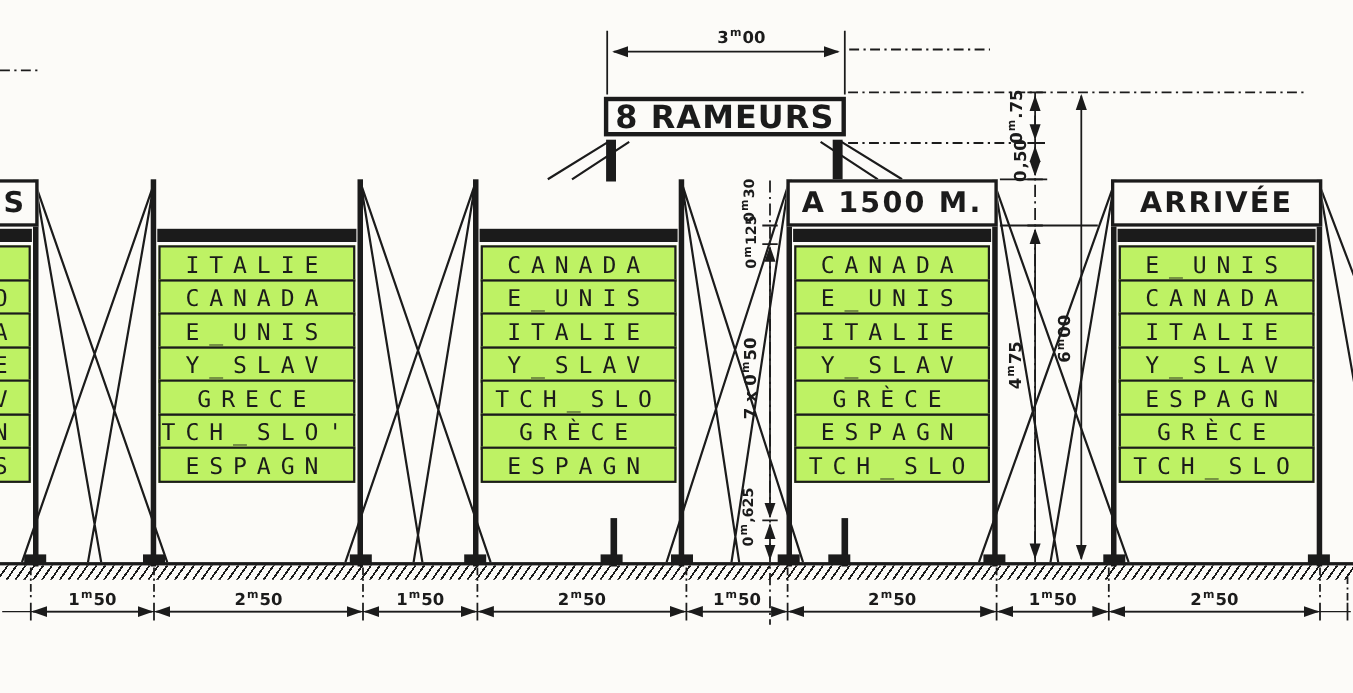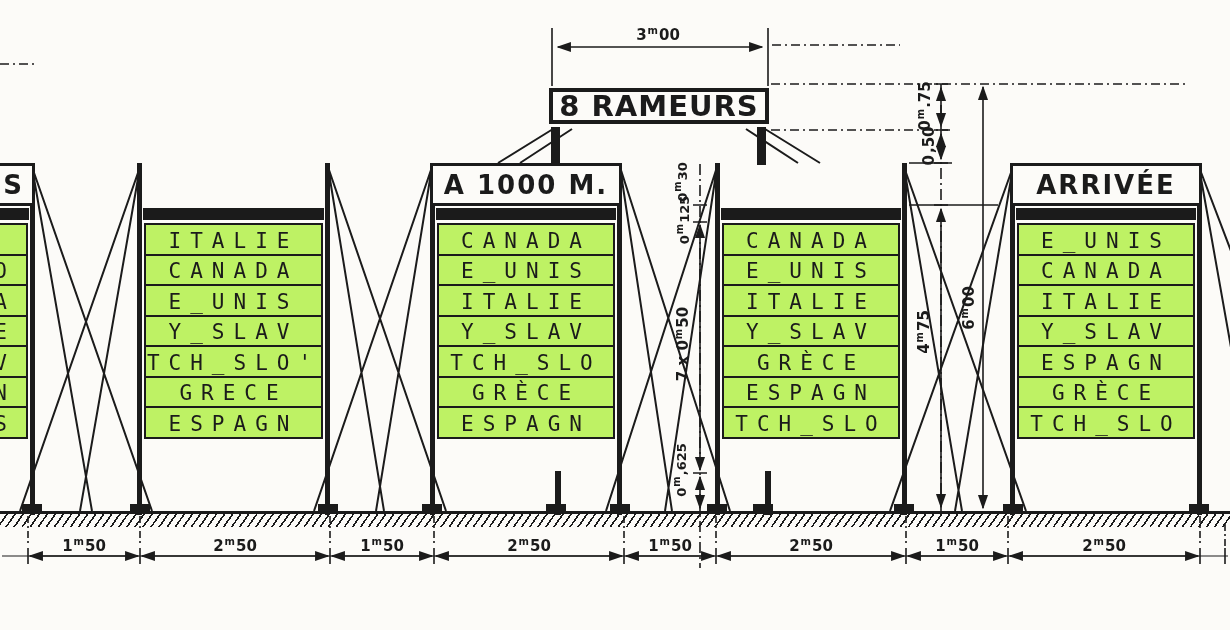--- a/index.html
+++ b/index.html
@@ -145,42 +145,42 @@
     </div>
   </div>
 
   <div class="board" style="left:137px;width:193px;">
     <div class="band"></div>
     <div class="rows">
       <div class="row">ITALIE</div>
       <div class="row">CANADA</div>
       <div class="row">E_UNIS</div>
       <div class="row">Y_SLAV</div>
+      <div class="row">GRECE</div>
       <div class="row">TCH_SLO'</div>
-      <div class="row">GRECE</div>
       <div class="row">ESPAGN</div>
     </div>
   </div>
 
   <div class="board" style="left:430px;width:192px;">
-    <div class="hdr">A 1000 M.</div>
     <div class="band"></div>
     <div class="rows">
       <div class="row">CANADA</div>
       <div class="row">E_UNIS</div>
       <div class="row">ITALIE</div>
       <div class="row">Y_SLAV</div>
       <div class="row">TCH_SLO</div>
       <div class="row">GRÈCE</div>
       <div class="row">ESPAGN</div>
     </div>
     <div class="leg-mid" style="left:120px;"></div>
   </div>
 
   <div class="board" style="left:715px;width:192px;">
+    <div class="hdr">A 1500 M.</div>
     <div class="band"></div>
     <div class="rows">
       <div class="row">CANADA</div>
       <div class="row">E_UNIS</div>
       <div class="row">ITALIE</div>
       <div class="row">Y_SLAV</div>
       <div class="row">GRÈCE</div>
       <div class="row">ESPAGN</div>
       <div class="row">TCH_SLO</div>
     </div>
@@ -209,21 +209,21 @@
   <div class="foot" style="left:318px;"></div>
   <div class="foot" style="left:422px;"></div>
   <div class="foot" style="left:546px;"></div>
   <div class="foot" style="left:610px;"></div>
   <div class="foot" style="left:707px;"></div>
   <div class="foot" style="left:753px;"></div>
   <div class="foot" style="left:894px;"></div>
   <div class="foot" style="left:1003px;"></div>
   <div class="foot" style="left:1189px;"></div>
 
-  <div class="dim" style="left:658px;top:34px;"><span>3</span><span class="sup">m</span><span>00</span></div>
+  <div class="dim" style="left:674px;top:34px;"><span>3</span><span class="sup">m</span><span>00</span></div>
 
   <div class="dim vdim" style="left:924px;top:106px;"><span>0</span><span class="sup">m</span><span>.75</span></div>
 
   <div class="dim vdim" style="left:928px;top:146px;"><span>0</span><span class="sup"></span><span>,50</span></div>
 
   <div class="dim vdim small" style="left:681px;top:182px;"><span>0</span><span class="sup">m</span><span>30</span></div>
 
   <div class="dim vdim small" style="left:683px;top:220px;"><span>0</span><span class="sup">m</span><span>125</span></div>
 
   <div class="dim vdim" style="left:682px;top:344px;"><span>7 x 0</span><span class="sup">m</span><span>50</span></div>

